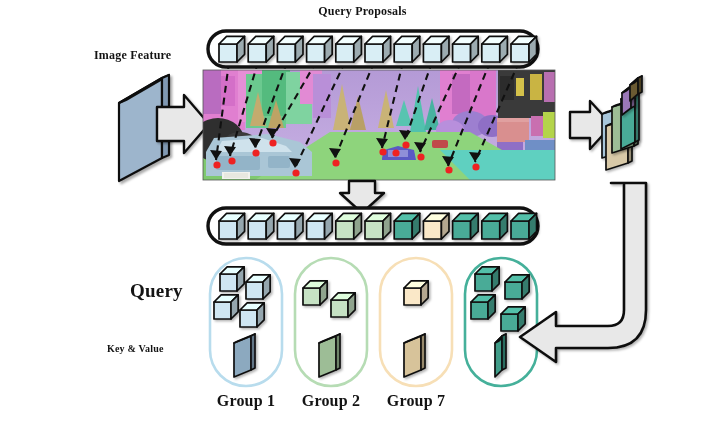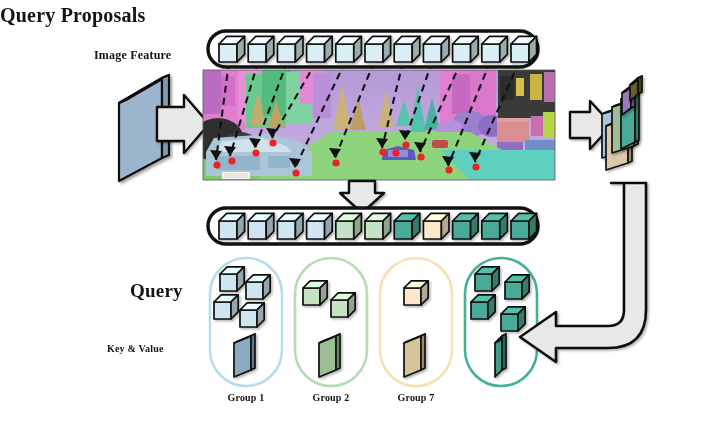--- a/index.html
+++ b/index.html
@@ -1,25 +1,25 @@
 <!DOCTYPE html>
 <html><head>
 <meta charset="utf-8">
 <style>
   html,body{margin:0;padding:0;background:#ffffff;}
   body{width:725px;height:446px;position:relative;overflow:hidden;
        font-family:"Liberation Serif", serif;}
   .stage{position:absolute;left:0;top:0;width:725px;height:446px;}
   .lbl{position:absolute;font-weight:bold;color:#141414;white-space:nowrap;
        font-family:"Liberation Serif", serif;letter-spacing:.2px;}
-  #title{font-size:20px;left:0;top:4px;width:725px;text-align:left;}
+  #title{font-size:12px;left:0;top:4px;width:725px;text-align:center;}
   #imgfeat{font-size:12px;left:94px;top:48px;}
   #querylbl{font-size:19px;left:130px;top:280px;}
   #kvlbl{font-size:10px;left:107px;top:343px;}
-  .grplbl{font-size:10px;top:392px;width:86px;text-align:center;}
+  .grplbl{font-size:16px;top:392px;width:86px;text-align:center;}
   #g1{left:203px;} #g2{left:288px;} #g3{left:373px;} #g4{left:458px;}
   svg{position:absolute;left:0;top:0;}
 </style>
 </head>
 <body>
 
 <div class="stage">
 
   <div class="lbl" id="title">Query Proposals</div>
   <div class="lbl" id="imgfeat">Image Feature</div>

